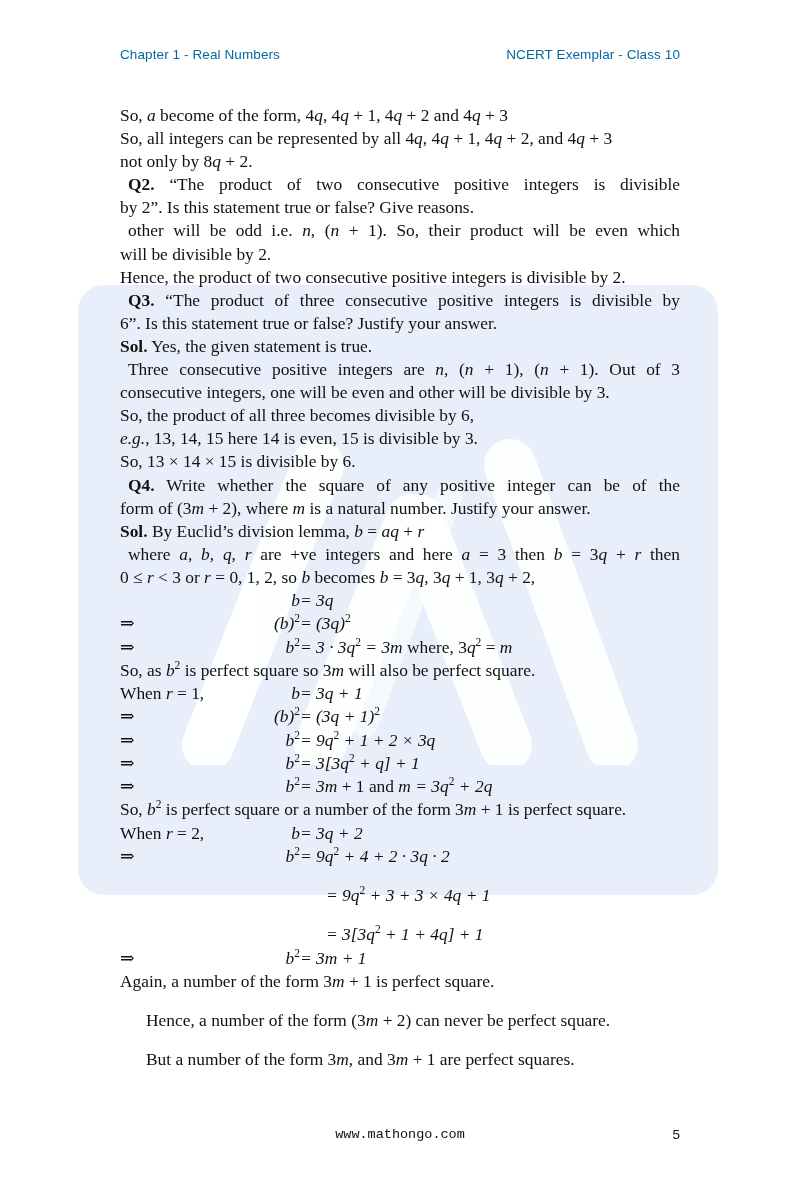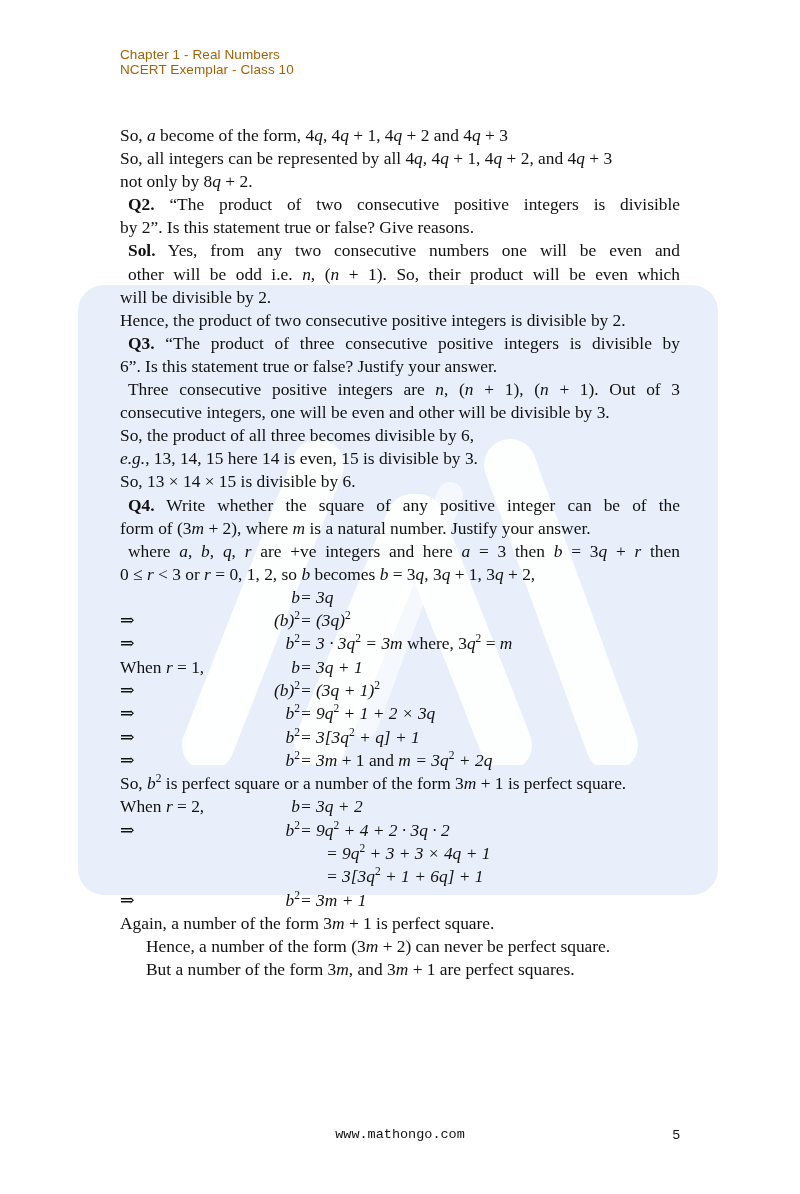--- a/index.html
+++ b/index.html
@@ -52,31 +52,30 @@
   
   .header {
     position: absolute;
     left: 120px;
     top: 47px;
     width: 560px;
     display: flex;
     justify-content: space-between;
     font-family: "Liberation Sans", "DejaVu Sans", sans-serif;
     font-size: 13.5px;
-    color: #a16207;
+    color: #0369a1;
     letter-spacing: 0.1px;
     z-index: 3;
-    flex-direction: column;
   }
 
   
   .content {
     position: absolute;
     left: 120px;
-    top: 124px;
+    top: 104px;
     width: 560px;
     z-index: 3;
     font-size: 17.4px;
     line-height: 23.1px;
   }
 
   .line {
     white-space: nowrap;
   }
   .para-just {
@@ -110,21 +109,21 @@
     flex: 0 0 60px;
     text-align: right;
   }
   .eq-body {
     flex: 0 0 auto;
   }
   .eq-when {
     width: 120px;
     flex: 0 0 120px;
   }
-  .indent-1 { padding-left: 26px; }
+  .indent-1 { padding-left: 26px; margin-top: 16px; }
 
   
   .footer {
     position: absolute;
     left: 120px;
     top: 1127px;
     width: 560px;
     font-family: "Liberation Sans", "DejaVu Sans", sans-serif;
     font-size: 13.5px;
     color: #111111;
@@ -172,40 +171,41 @@
 
     <div class="line"><span>So, </span><i>a</i><span> become of the form, 4</span><i>q</i><span>, 4</span><i>q</i><span> + 1, 4</span><i>q</i><span> + 2 and 4</span><i>q</i><span> + 3</span></div>
 
     <div class="line"><span>So, all integers can be represented by all 4</span><i>q</i><span>, 4</span><i>q</i><span> + 1, 4</span><i>q</i><span> + 2, and 4</span><i>q</i><span> + 3</span></div>
 
     <div class="line"><span>not only by 8</span><i>q</i><span> + 2.</span></div>
 
     <div class="para-just"><b>Q2.</b> <span>“The product of two consecutive positive integers is divisible</span></div>
     <div class="line"><span>by 2”. Is this statement true or false? Give reasons.</span></div>
 
-    <div class="para-just"><b>Sol.</b> <span>Yes, from any two consecutive numbers one will be even and</span></div>
     <div class="para-just"><span>other will be odd i.e. </span><i>n</i><span>, (</span><i>n</i><span> + 1). So, their product will be even which</span></div>
     <div class="line"><span>will be divisible by 2.</span></div>
 
     <div class="line"><span>Hence, the product of two consecutive positive integers is divisible by 2.</span></div>
 
     <div class="para-just"><b>Q3.</b> <span>“The product of three consecutive positive integers is divisible by</span></div>
     <div class="line"><span>6”. Is this statement true or false? Justify your answer.</span></div>
 
+    <div class="line"><b>Sol.</b> <span>Yes, the given statement is true.</span></div>
 
     <div class="para-just"><span>Three consecutive positive integers are </span><i>n</i><span>, (</span><i>n</i><span> + 1), (</span><i>n</i><span> + 1). Out of 3</span></div>
     <div class="line"><span>consecutive integers, one will be even and other will be divisible by 3.</span></div>
     <div class="line"><span>So, the product of all three becomes divisible by 6,</span></div>
 
     <div class="line"><i>e.g.</i><span>, 13, 14, 15 here 14 is even, 15 is divisible by 3.</span></div>
     <div class="line"><span>So, 13 × 14 × 15 is divisible by 6.</span></div>
 
     <div class="para-just"><b>Q4.</b> <span>Write whether the square of any positive integer can be of the</span></div>
     <div class="line"><span>form of (3</span><i>m</i><span> + 2), where </span><i>m</i><span> is a natural number. Justify your answer.</span></div>
 
+    <div class="line"><b>Sol.</b> <span>By Euclid’s division lemma, </span><i>b</i><span> = </span><i>aq</i><span> + </span><i>r</i></div>
 
     <div class="para-just"><span>where </span><i>a</i><span>, </span><i>b</i><span>, </span><i>q</i><span>, </span><i>r</i><span> are +ve integers and here </span><i>a</i><span> = 3 then </span><i>b</i><span> = 3</span><i>q</i><span> + </span><i>r</i><span> then</span></div>
 
     <div class="line"><span>0 ≤ </span><i>r</i><span> &lt; 3  or </span><i>r</i><span> = 0, 1, 2, so </span><i>b</i><span> becomes </span><i>b</i><span> = 3</span><i>q</i><span>, 3</span><i>q</i><span> + 1, 3</span><i>q</i><span> + 2,</span></div>
 
     <div class="eqrow">
       <span class="eq-arrow"></span>
       <span class="eq-lhs"><i>b</i></span>
       <span class="eq-body"><i> = 3q</i></span>
     </div>
@@ -215,20 +215,21 @@
       <span class="eq-lhs"><span><i>(b)</i><sup>2</sup></span></span>
       <span class="eq-body"><i><span> = (3</span><span>q</span><span>)</span></i><sup>2</sup></span>
     </div>
 
     <div class="eqrow">
       <span class="eq-arrow">⇒</span>
       <span class="eq-lhs"><span><i>b</i><sup>2</sup></span></span>
       <span class="eq-body"><i> = 3 · 3</i><i>q</i><sup>2</sup><i> = 3</i><i>m</i><span>   where, 3</span><i>q</i><sup>2</sup><span> = </span><i>m</i></span>
     </div>
 
+    <div class="line"><span>So, as </span><i>b</i><sup>2</sup><span> is perfect square so 3</span><i>m</i><span> will also be perfect square.</span></div>
 
     <div class="eqrow">
       <span class="eq-when"><span>When </span><i>r</i><span> = 1,</span></span>
       <span class="eq-lhs"><i>b</i></span>
       <span class="eq-body"><i> = 3q + 1</i></span>
     </div>
 
     <div class="eqrow">
       <span class="eq-arrow">⇒</span>
       <span class="eq-lhs"><span><i>(b)</i><sup>2</sup></span></span>
@@ -269,21 +270,21 @@
 
     <div class="eqrow">
       <span class="eq-arrow"></span>
       <span class="eq-lhs"></span>
       <span class="eq-body indent-1"><i>= 9</i><i>q</i><sup>2</sup><i> + 3 + 3 × 4</i><i>q</i><i> + 1</i></span>
     </div>
 
     <div class="eqrow">
       <span class="eq-arrow"></span>
       <span class="eq-lhs"></span>
-      <span class="eq-body indent-1"><i>= 3[3</i><i>q</i><sup>2</sup><i> + 1 + 6</i><i>q</i><i>] + 1</i></span>
+      <span class="eq-body indent-1"><i>= 3[3</i><i>q</i><sup>2</sup><i> + 1 + 4</i><i>q</i><i>] + 1</i></span>
     </div>
 
     <div class="eqrow">
       <span class="eq-arrow">⇒</span>
       <span class="eq-lhs"><span><i>b</i><sup>2</sup></span></span>
       <span class="eq-body"><i> = 3</i><i>m</i><i> + 1</i></span>
     </div>
 
     <div class="line"><span>Again, a number of the form 3</span><i>m</i><span> + 1 is perfect square.</span></div>
 

